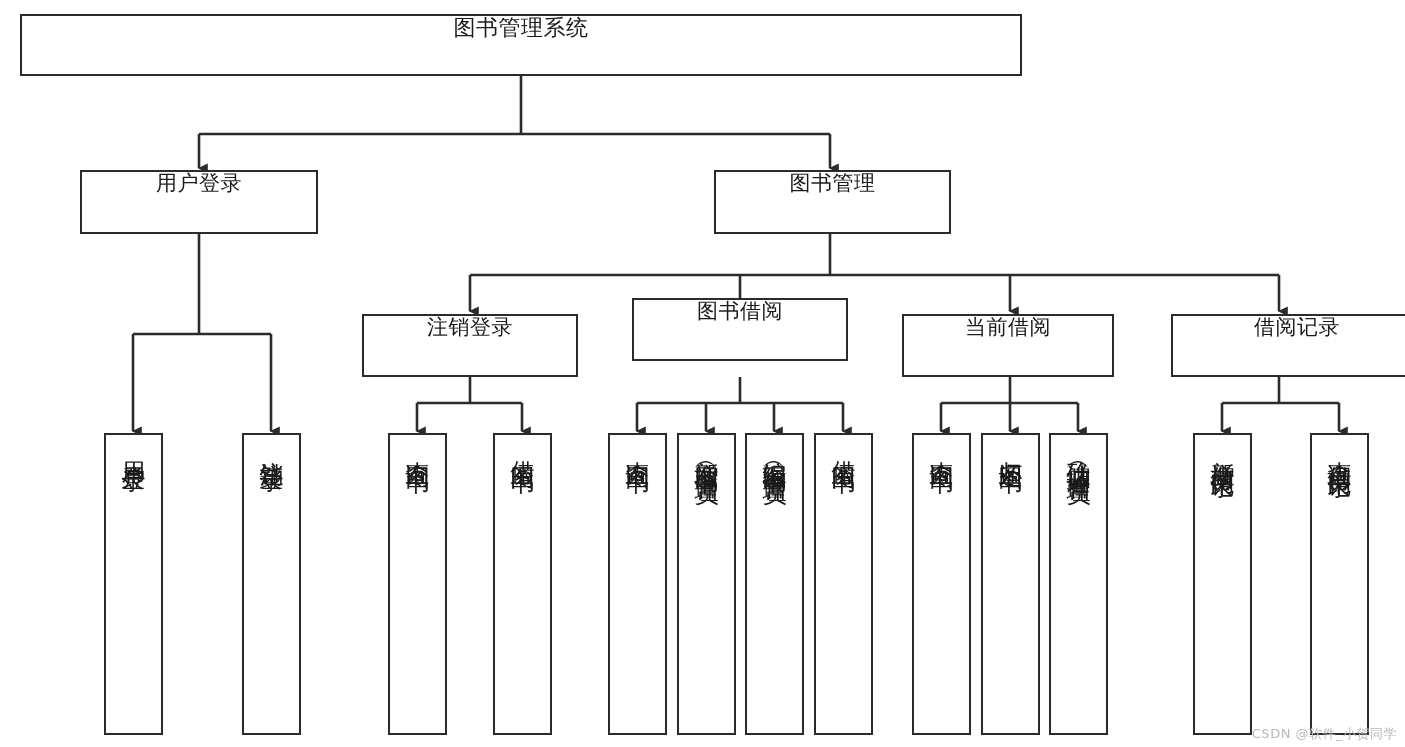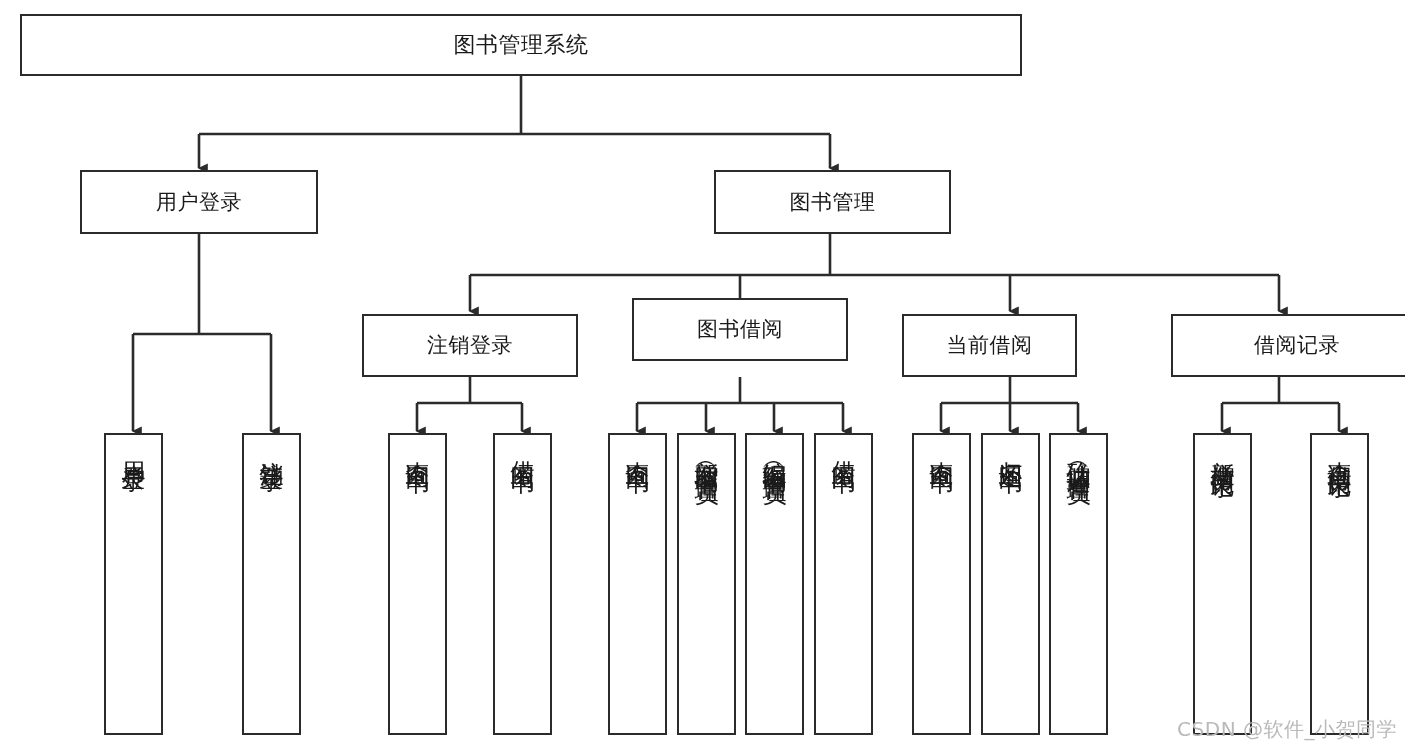--- a/index.html
+++ b/index.html
@@ -21,21 +21,21 @@
     width:1405px;
     height:747px;
     pointer-events:none;
   }
   .node{
     position:absolute;
     box-sizing:border-box;
     background:#ffffff;
     border:2px solid #2b2b2b;
     display:flex;
-    align-items:center;
+    align-items:flex-start;
     justify-content:center;
     z-index:2;
   }
   .node .lbl{
     color:#1a1a1a;
     line-height:1.08;
     white-space:pre-wrap;
     text-align:center;
   }
   .node.horiz .lbl{
@@ -54,21 +54,21 @@
     text-orientation:upright;
     font-size:24px;
     line-height:1.0;
     letter-spacing:3px;
     max-height:290px;
   }
   #watermark{
     position:absolute;
     right:8px;
     bottom:4px;
-    font-size:20px;
+    font-size:13px;
     color:#b9b9b9;
     letter-spacing:0.5px;
     z-index:5;
     white-space:nowrap;
   }
 </style>
 </head>
 <body>
 
 <div id="diagram">
@@ -138,21 +138,21 @@
   </div>
 
   <div class="node horiz" style="left:362px; top:314px; width:216px; height:63px;">
     <span class="lbl">注销登录</span>
   </div>
 
   <div class="node horiz" style="left:632px; top:298px; width:216px; height:63px;">
     <span class="lbl">图书借阅</span>
   </div>
 
-  <div class="node horiz" style="left:902px; top:314px; width:175px; height:63px;">
+  <div class="node horiz" style="left:902px; top:314px; width:212px; height:63px;">
     <span class="lbl">当前借阅</span>
   </div>
 
   <div class="node horiz" style="left:1171px; top:314px; width:252px; height:63px;">
     <span class="lbl">借阅记录</span>
   </div>
 
   <div class="node leaf" style="left:104px; top:433px; width:59px; height:302px;">
     <span class="lbl">用户登录</span>
   </div>

